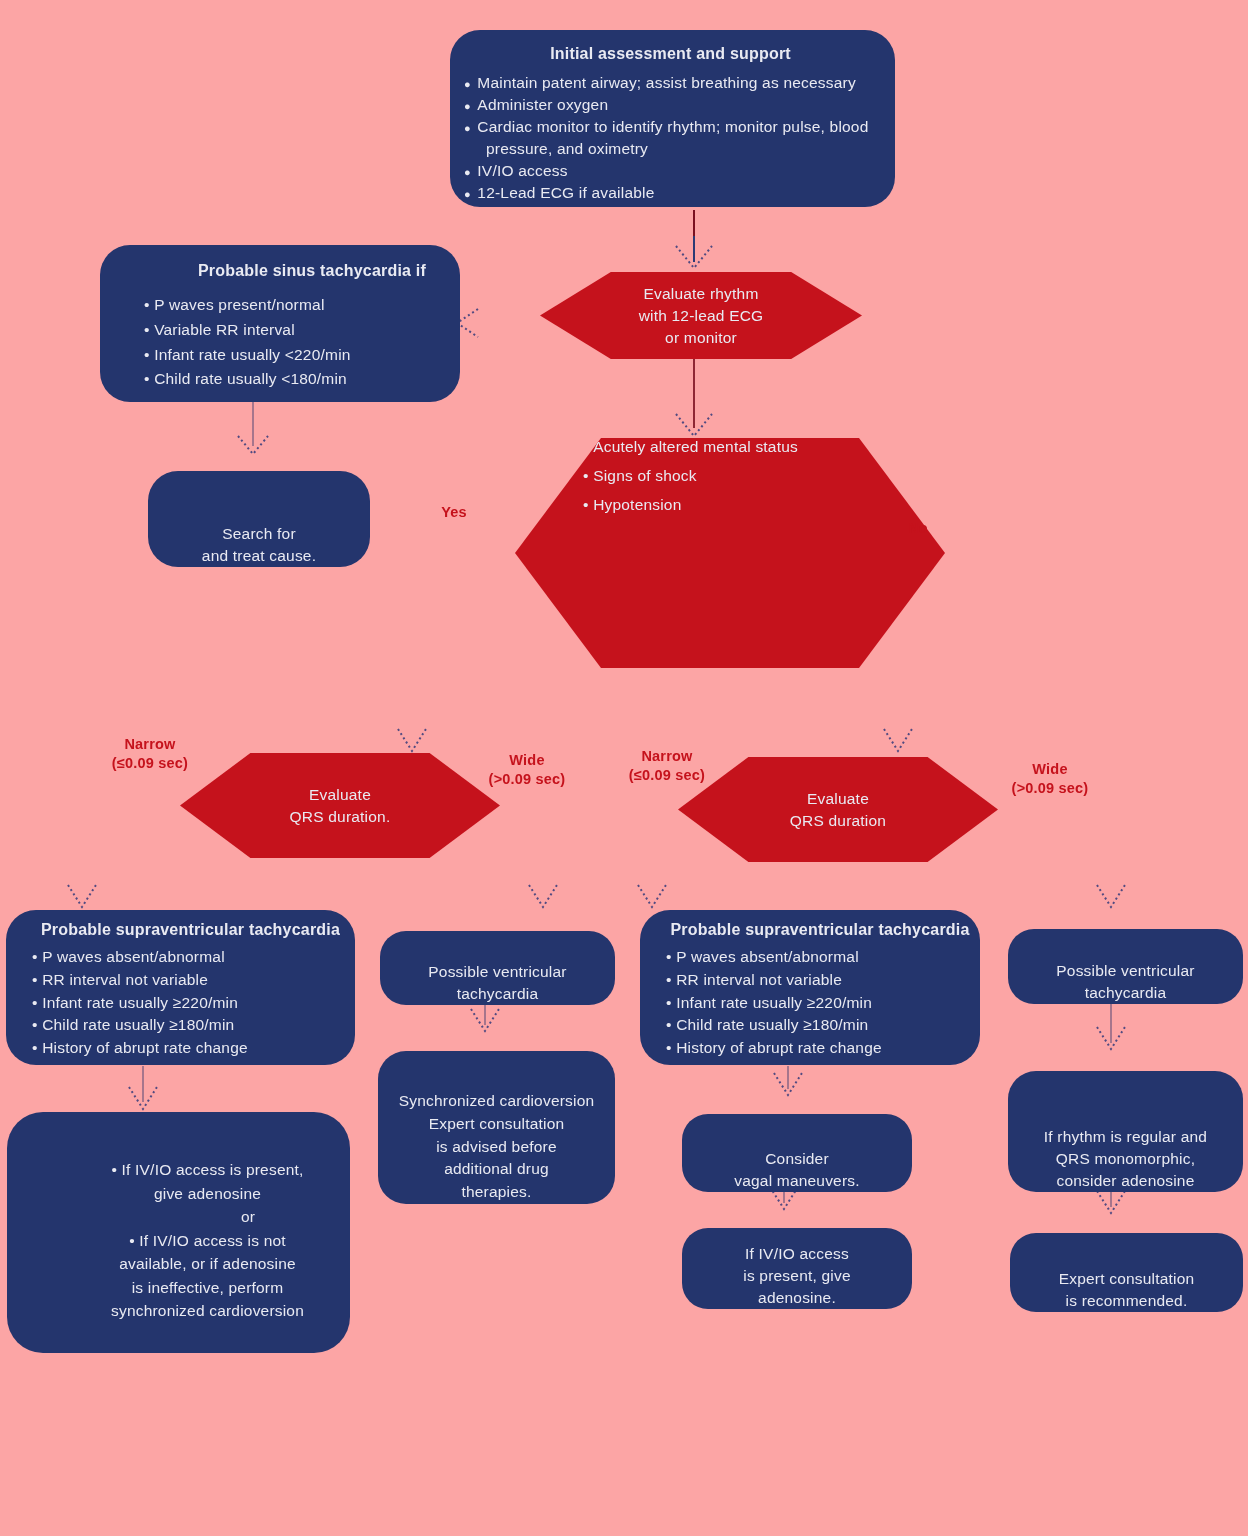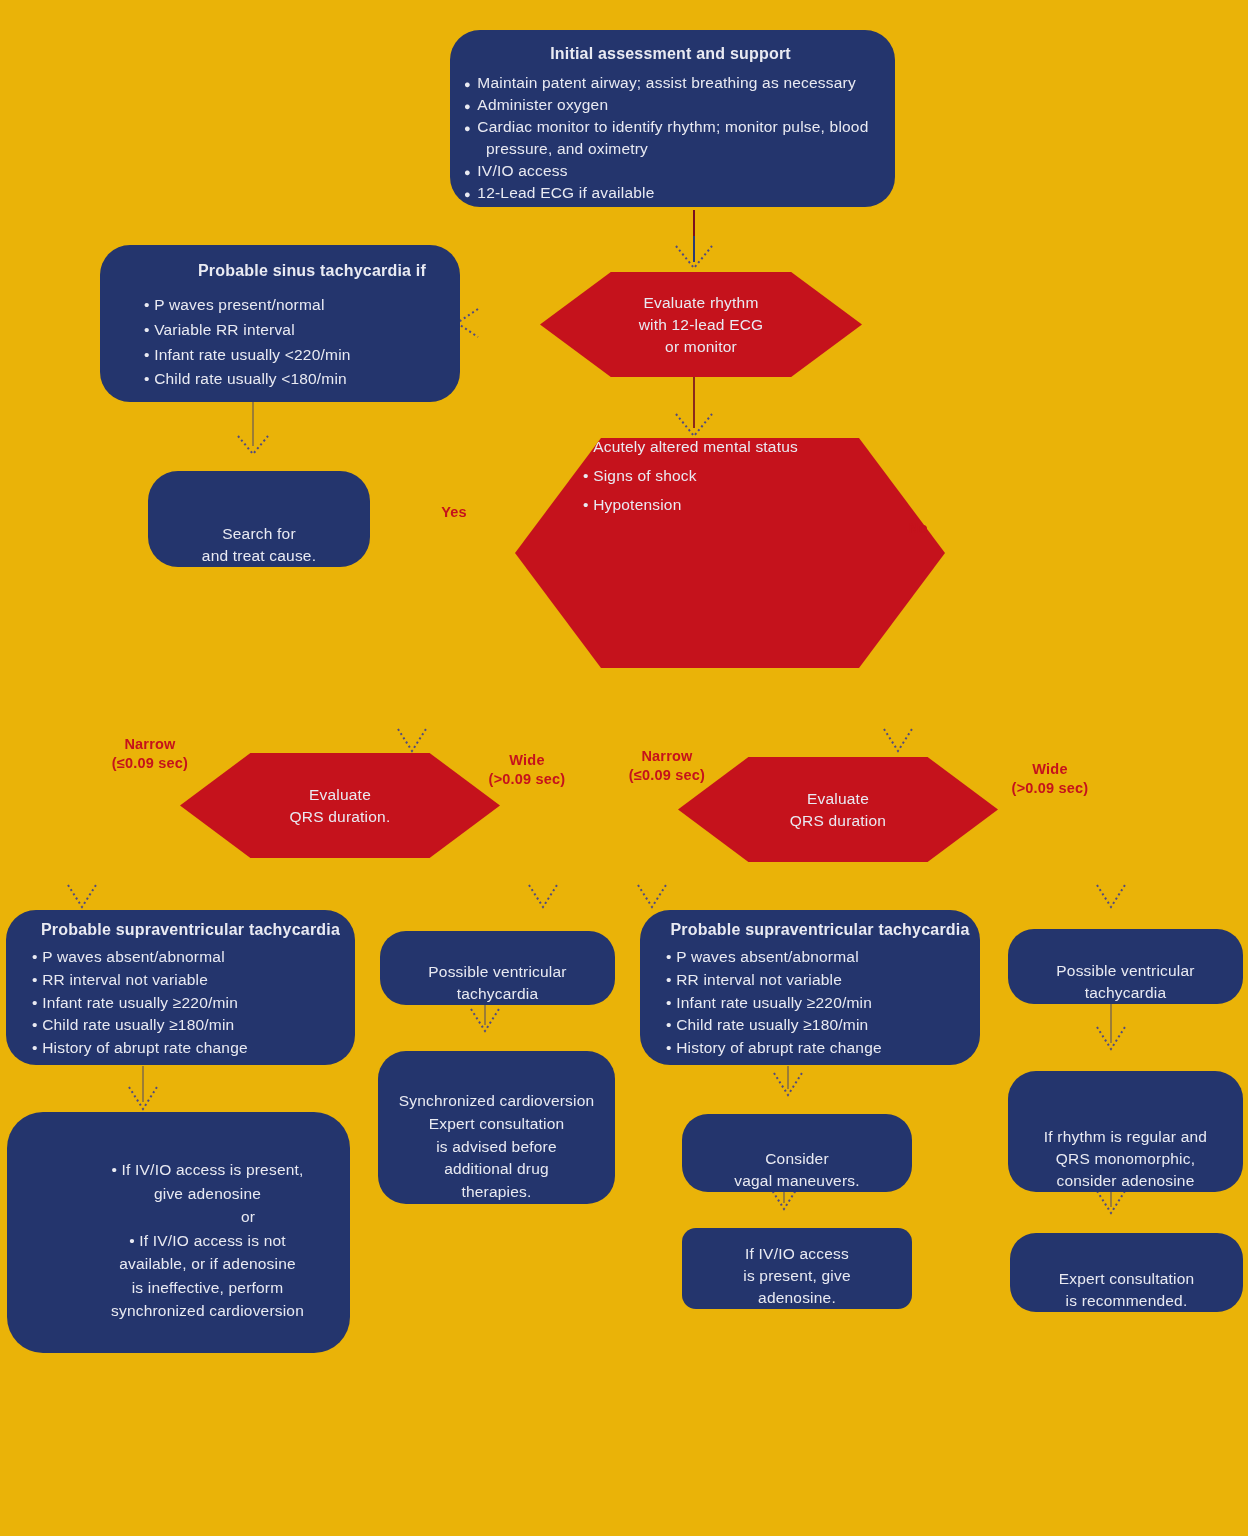--- a/index.html
+++ b/index.html
@@ -1,17 +1,17 @@
 <!DOCTYPE html>
 <html><head>
 <meta charset="utf-8">
 <style>
   html,body{margin:0;padding:0;background:#000;}
   #canvas{
-    position:relative;width:1248px;height:1536px;background:#eab308;overflow:hidden;
+    position:relative;width:1248px;height:1536px;background:#fca5a5;overflow:hidden;
     font-family:"Liberation Sans",sans-serif;color:#e9eaf2;
   }
   .node{position:absolute;box-sizing:border-box;}
   .box{background:#24356d;border-radius:30px;}
   .hex{background:#c5121c;display:flex;align-items:center;justify-content:center;text-align:center;}
   .hex-sm{clip-path:polygon(0% 50%,22% 0%,78% 0%,100% 50%,78% 100%,22% 100%);}
   .hex-lg{clip-path:polygon(0% 50%,20% 0%,80% 0%,100% 50%,80% 100%,20% 100%);}
   .center-flex{display:flex;align-items:flex-end;justify-content:center;text-align:center;margin-top:16px;}
   .preline{white-space:pre-line;}
   .pre{white-space:pre;}
@@ -24,39 +24,39 @@
   .rlabel{position:absolute;color:#c5121c;font-size:14.5px;font-weight:700;text-align:center;letter-spacing:.2px;}
   svg.connectors{position:absolute;left:0;top:0;pointer-events:none;}
   
   #initial{left:450px;top:30px;width:445px;height:177px;padding:15px 18px 0 14px;}
   #initial .title{margin-bottom:9px;}
   #initial .bullets{line-height:1.42;}
   #sinus{left:100px;top:245px;width:360px;height:157px;padding:17px 10px 0 44px;}
   #sinus .title{margin-bottom:13px;margin-left:30px;}
   #sinus .bullets{line-height:1.6;}
   #search{left:148px;top:455px;width:222px;height:96px;}
-  #hex-rhythm{left:540px;top:272px;width:322px;height:105px;}
+  #hex-rhythm{left:540px;top:272px;width:322px;height:87px;}
   #hex-compromise{left:515px;top:438px;width:430px;height:230px;display:block;}
   #hex-compromise .title{padding-top:40px;margin-bottom:16px;}
   #hex-compromise .bullets{text-align:left;padding-left:68px;}
   #hex-compromise .li{margin-bottom:11px;}
   #hex-qrs-left{left:180px;top:753px;width:320px;height:105px;}
   #hex-qrs-right{left:678px;top:757px;width:320px;height:105px;}
   #svt-left{left:6px;top:910px;width:349px;height:155px;padding:11px 6px 0 26px;}
   #svt-right{left:640px;top:910px;width:340px;height:155px;padding:11px 6px 0 26px;}
   .svt .title{margin-bottom:7px;}
   .svt .bullets{line-height:1.47;}
   #vt-left{left:380px;top:915px;width:235px;height:74px;border-radius:26px;}
   #vt-right{left:1008px;top:913px;width:235px;height:75px;border-radius:26px;}
   #adenosine{left:7px;top:1112px;width:343px;height:241px;border-radius:36px;padding:46px 10px 0 68px;text-align:center;}
   #adenosine .txt{line-height:1.52;}
   #sync{left:378px;top:1035px;width:237px;height:153px;border-radius:28px;}
   #sync .txt{line-height:1.47;}
   #vagal{left:682px;top:1098px;width:230px;height:78px;border-radius:26px;}
-  #ivio{left:682px;top:1212px;width:230px;height:81px;border-radius:14px;}
+  #ivio{left:682px;top:1212px;width:230px;height:81px;border-radius:26px;}
   #regular{left:1008px;top:1055px;width:235px;height:121px;border-radius:28px;}
   #expert{left:1010px;top:1217px;width:233px;height:79px;border-radius:26px;}
   #lbl-yes{left:424px;top:503px;width:60px;}
   #lbl-no{left:888px;top:519px;width:60px;}
   #lbl-narrow-left{left:85px;top:735px;width:130px;}
   #lbl-wide-left{left:462px;top:751px;width:130px;}
   #lbl-narrow-right{left:602px;top:747px;width:130px;}
   #lbl-wide-right{left:985px;top:760px;width:130px;}
   .rlabel{white-space:pre-line;line-height:1.3;}
 </style>

